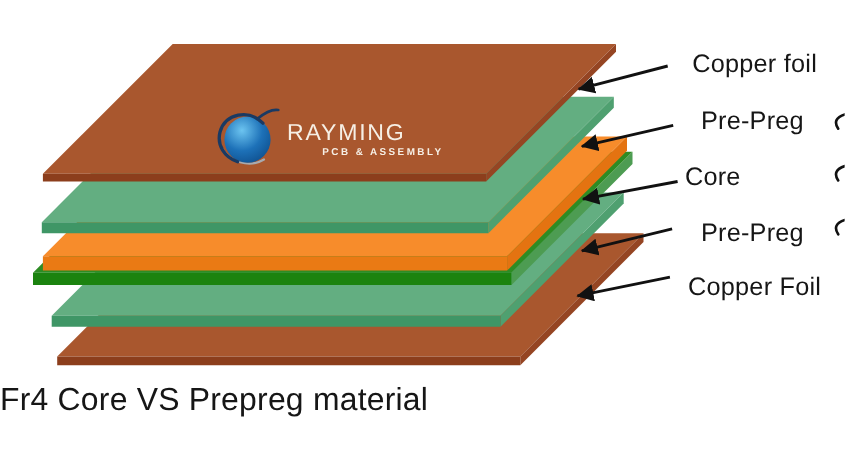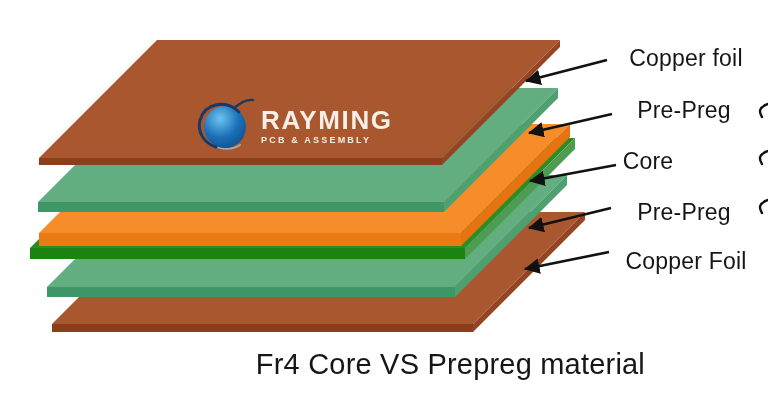--- a/index.html
+++ b/index.html
@@ -7,31 +7,31 @@
     width:768px;height:408px;overflow:hidden;background:#ffffff;
     font-family:"Liberation Sans",sans-serif;
   }
   .stage{position:relative;width:628px;height:408px;background:#ffffff;}
   #stack-svg{position:absolute;left:0;top:0;}
   .callout-label{
     position:absolute;transform:translate(-50%,-50%);
     font-size:23px;color:#161616;white-space:nowrap;letter-spacing:0.2px;
   }
   .title{
-    position:absolute;left:0;top:348px;width:645px;text-align:right;
+    position:absolute;left:0;top:348px;width:645px;text-align:left;
     font-size:29px;color:#161616;letter-spacing:0.2px;
   }
   .logo{
     position:absolute;left:194px;top:97px;
     display:flex;align-items:center;gap:5px;
   }
   .logo-globe{flex:0 0 auto;}
   .logo-text{display:flex;flex-direction:column;line-height:1;}
-  .logo-brand{font-size:26px;font-weight:bold;letter-spacing:1.6px;color:#f6efe5;}
-  .logo-tagline{font-size:9px;font-weight:bold;letter-spacing:2.2px;color:#f6efe5;margin-top:3px;}
+  .logo-brand{font-size:21px;font-weight:normal;letter-spacing:1.6px;color:#f6efe5;}
+  .logo-tagline{font-size:9px;font-weight:bold;letter-spacing:2.2px;color:#f6efe5;margin-top:3px;margin-left:32px;}
 </style>
 </head>
 <body>
 
 <div class="stage">
 
   <svg id="stack-svg" width="768" height="408" viewBox="0 0 768 408">
     <defs>
       <marker id="ah" markerWidth="7" markerHeight="7" refX="5.6" refY="3" orient="auto" markerUnits="strokeWidth">
         <path d="M0,0 L6,3 L0,6 Z" fill="#111111"></path>

